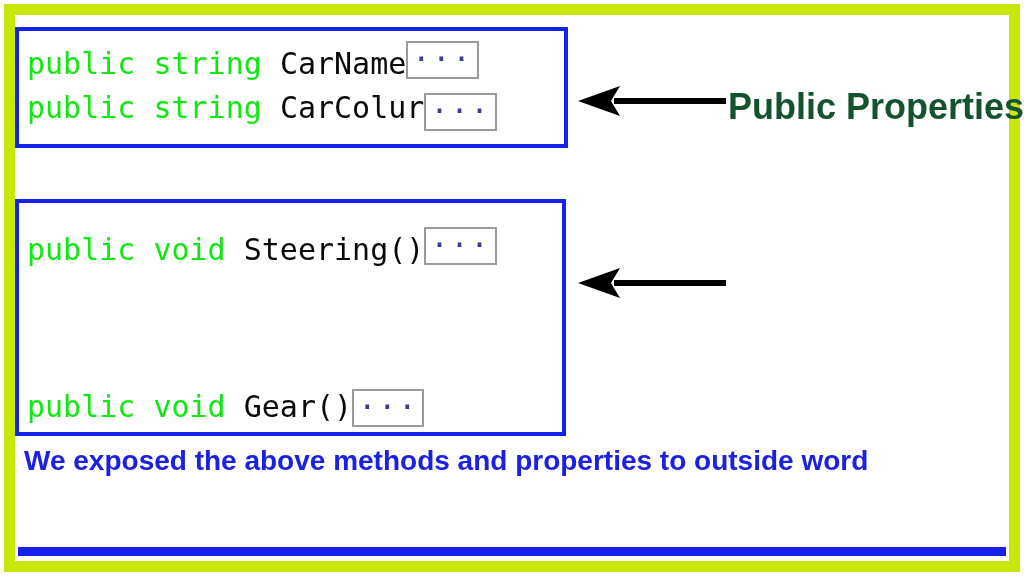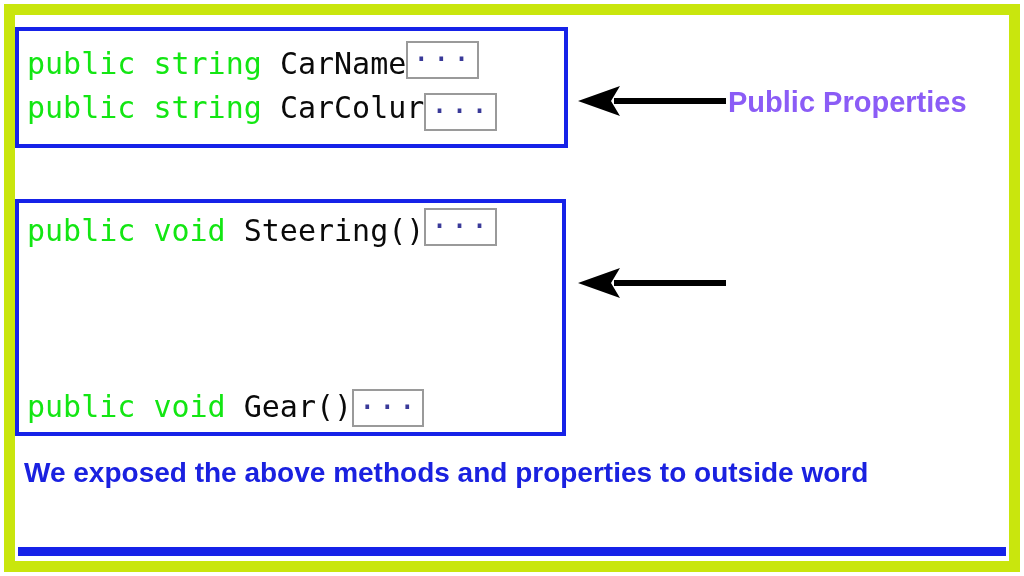--- a/index.html
+++ b/index.html
@@ -88,55 +88,55 @@
   }
   .ellipsis-box span {
     position: relative;
     top: -9px;
     letter-spacing: 2px;
   }
 
   
   #line-carname   { left: 27px; top: 45px; }
   #line-carcolur  { left: 27px; top: 89px; }
-  #line-steering  { left: 27px; top: 212px; }
+  #line-steering  { left: 27px; top: 231px; }
   #line-brakes    { left: 27px; top: 302px; }
   #line-gear      { left: 27px; top: 388px; }
 
   
   #line-carname  .ellipsis-box { top: -4px; }
   #line-carcolur .ellipsis-box { top:  4px; }
   #line-steering .ellipsis-box { top: -4px; }
   #line-brakes   .ellipsis-box { top:  1px; }
   #line-gear     .ellipsis-box { top:  1px; }
 
   
   .callout {
     position: absolute;
   }
   #callout-properties { left: 578px; top: 84px; }
   #callout-methods    { left: 578px; top: 266px; }
   .callout svg { display: block; }
 
   .callout-label {
     position: absolute;
-    color: #8b5cf6;
+    color: #14532d;
     font-weight: bold;
-    font-size: 29px;
+    font-size: 36px;
     white-space: nowrap;
     font-family: "Liberation Sans", sans-serif;
   }
   #label-properties { left: 728px; top: 86px; }
   #label-methods    { left: 728px; top: 268px; }
 
   
   #summary-text {
     position: absolute;
     left: 24px;
-    top: 455px;
+    top: 443px;
     width: 960px;
     color: #1a21e0;
     font-weight: bold;
     font-size: 28px;
     line-height: 35px;
     font-family: "Liberation Sans", sans-serif;
   }
   #summary-text .line { display: block; white-space: nowrap; }
 
   

